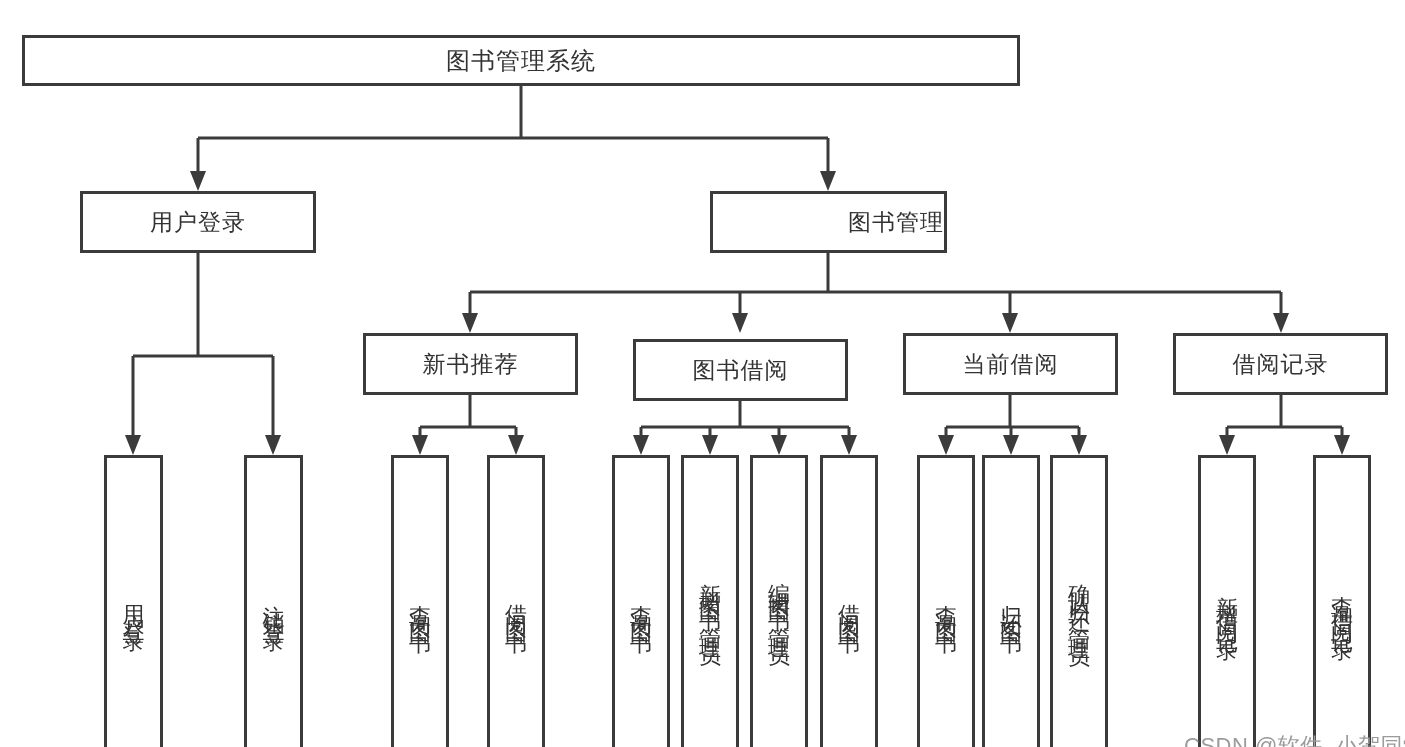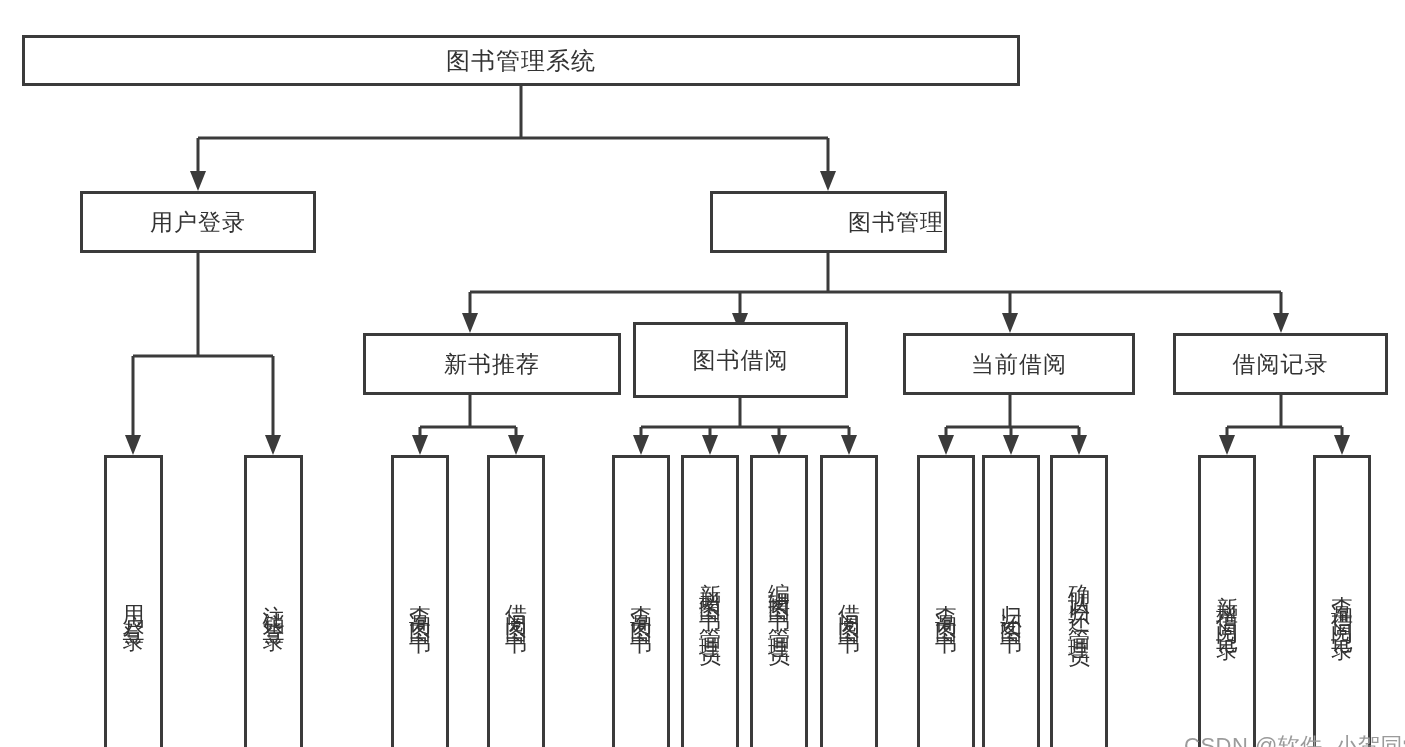--- a/index.html
+++ b/index.html
@@ -111,27 +111,27 @@
     <span>图书管理系统</span>
   </div>
 
   <div class="box h-box" style="left:80px; top:171px; width:236px; height:62px;">
     <span>用户登录</span>
   </div>
   <div class="box h-box" style="left:710px; top:171px; width:237px; height:62px;justify-content:flex-end;">
     <span>图书管理</span>
   </div>
 
-  <div class="box h-box" style="left:363px; top:313px; width:258px; height:62px;">
+  <div class="box h-box" style="left:363px; top:313px; width:215px; height:62px;">
     <span>新书推荐</span>
   </div>
-  <div class="box h-box" style="left:633px; top:302px; width:215px; height:76px;">
+  <div class="box h-box" style="left:633px; top:319px; width:215px; height:62px;">
     <span>图书借阅</span>
   </div>
-  <div class="box h-box" style="left:903px; top:313px; width:232px; height:62px;">
+  <div class="box h-box" style="left:903px; top:313px; width:215px; height:62px;">
     <span>当前借阅</span>
   </div>
   <div class="box h-box" style="left:1173px; top:313px; width:215px; height:62px;">
     <span>借阅记录</span>
   </div>
 
   <div class="box v-box" style="left:104px; top:435px; width:59px; height:300px;">
     <span>用户登录</span>
   </div>
   <div class="box v-box" style="left:244px; top:435px; width:59px; height:300px;">

